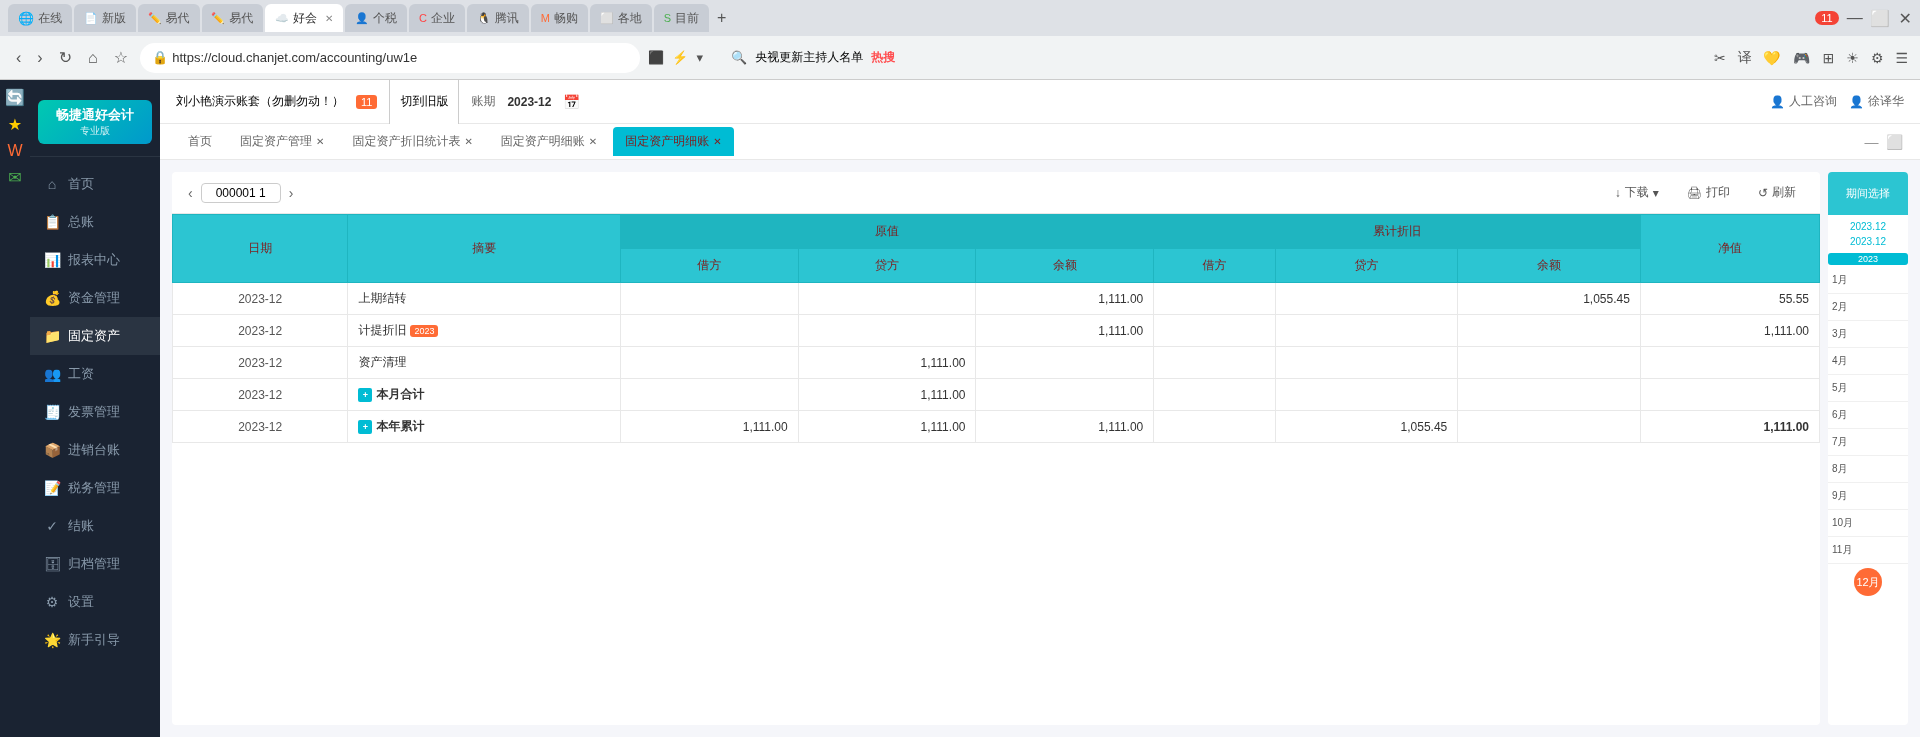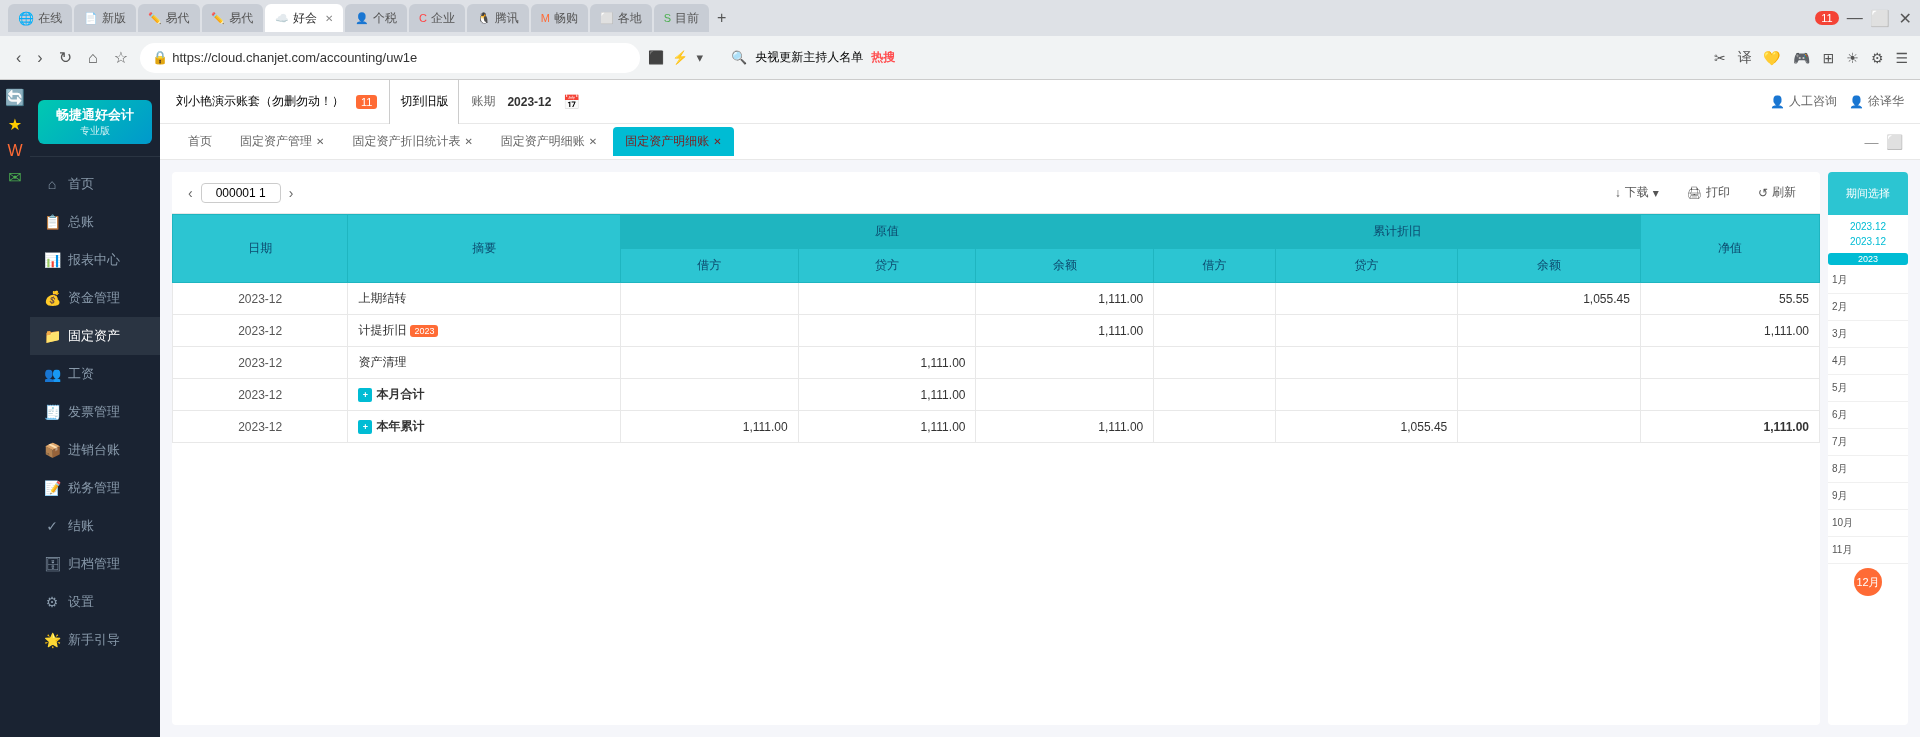--- a/index.html
+++ b/index.html
@@ -66,21 +66,21 @@
     
     .pagination-bar { padding: 8px 16px; display: flex; align-items: center; gap: 8px; border-bottom: 1px solid #e8e8e8; }
     .page-nav { background: none; border: none; cursor: pointer; color: #666; font-size: 14px; }
     .page-number { border: 1px solid #ccc; padding: 2px 8px; border-radius: 4px; font-size: 12px; min-width: 80px; text-align: center; }
     .page-actions { margin-left: auto; display: flex; gap: 12px; align-items: center; }
     .action-btn { display: flex; align-items: center; gap: 4px; font-size: 12px; color: #555; cursor: pointer; padding: 4px 8px; border-radius: 4px; }
 
     
     .table-wrapper { flex: 1; overflow: auto; }
     table { width: 100%; border-collapse: collapse; font-size: 12px; }
-    .table-header-row th { background: #2cc5d2; color: #0c4a6e; padding: 8px 10px; text-align: center; border: 1px solid #1fb5c0; font-weight: normal; }
+    .table-header-row th { background: #2cc5d2; color: #7f1d1d; padding: 8px 10px; text-align: center; border: 1px solid #1fb5c0; font-weight: normal; }
     .table-header-row th.group-header { background: #1fb5c0; }
     tbody tr { border-bottom: 1px solid #e8e8e8; }
     tbody td { padding: 7px 10px; color: #333; border: 1px solid #e8e8e8; text-align: center; }
     tbody td.text-left { text-align: left; }
     tbody td.text-right { text-align: right; }
     tbody td.summary { font-weight: bold; }
     .row-icon { display: inline-block; width: 14px; height: 14px; background: #00bcd4; color: #fff; font-size: 9px; border-radius: 2px; text-align: center; line-height: 14px; margin-right: 4px; }
 
     
     .period-panel { width: 80px; background: #fff; border-radius: 4px; display: flex; flex-direction: column; overflow: hidden; flex-shrink: 0; }

